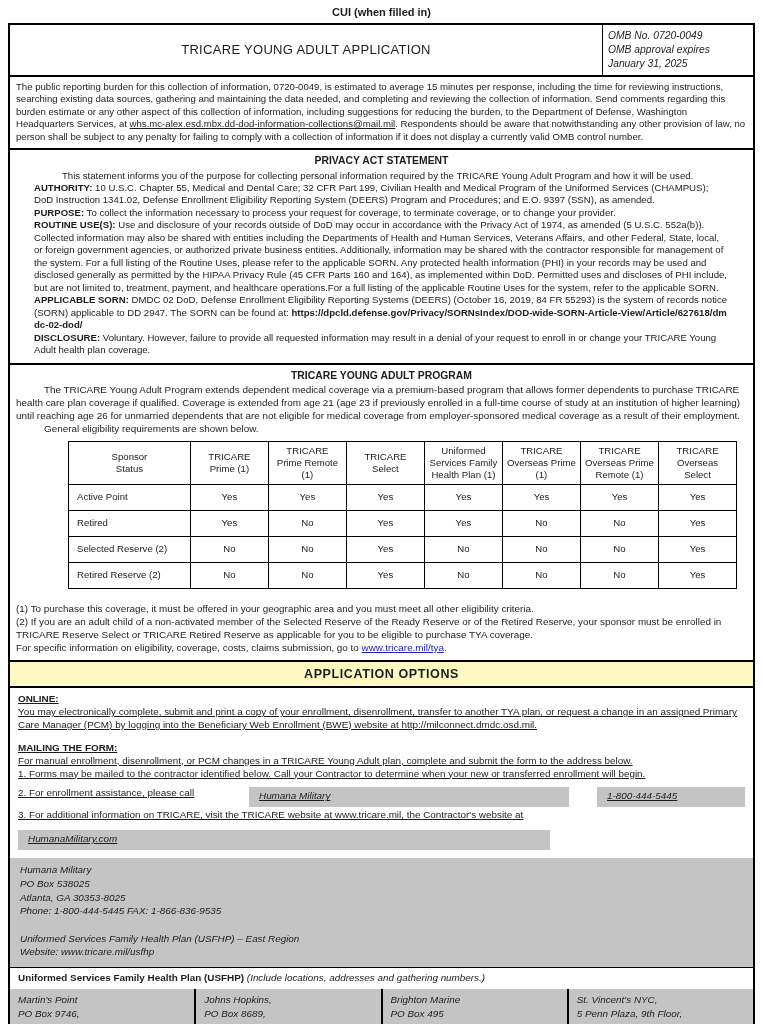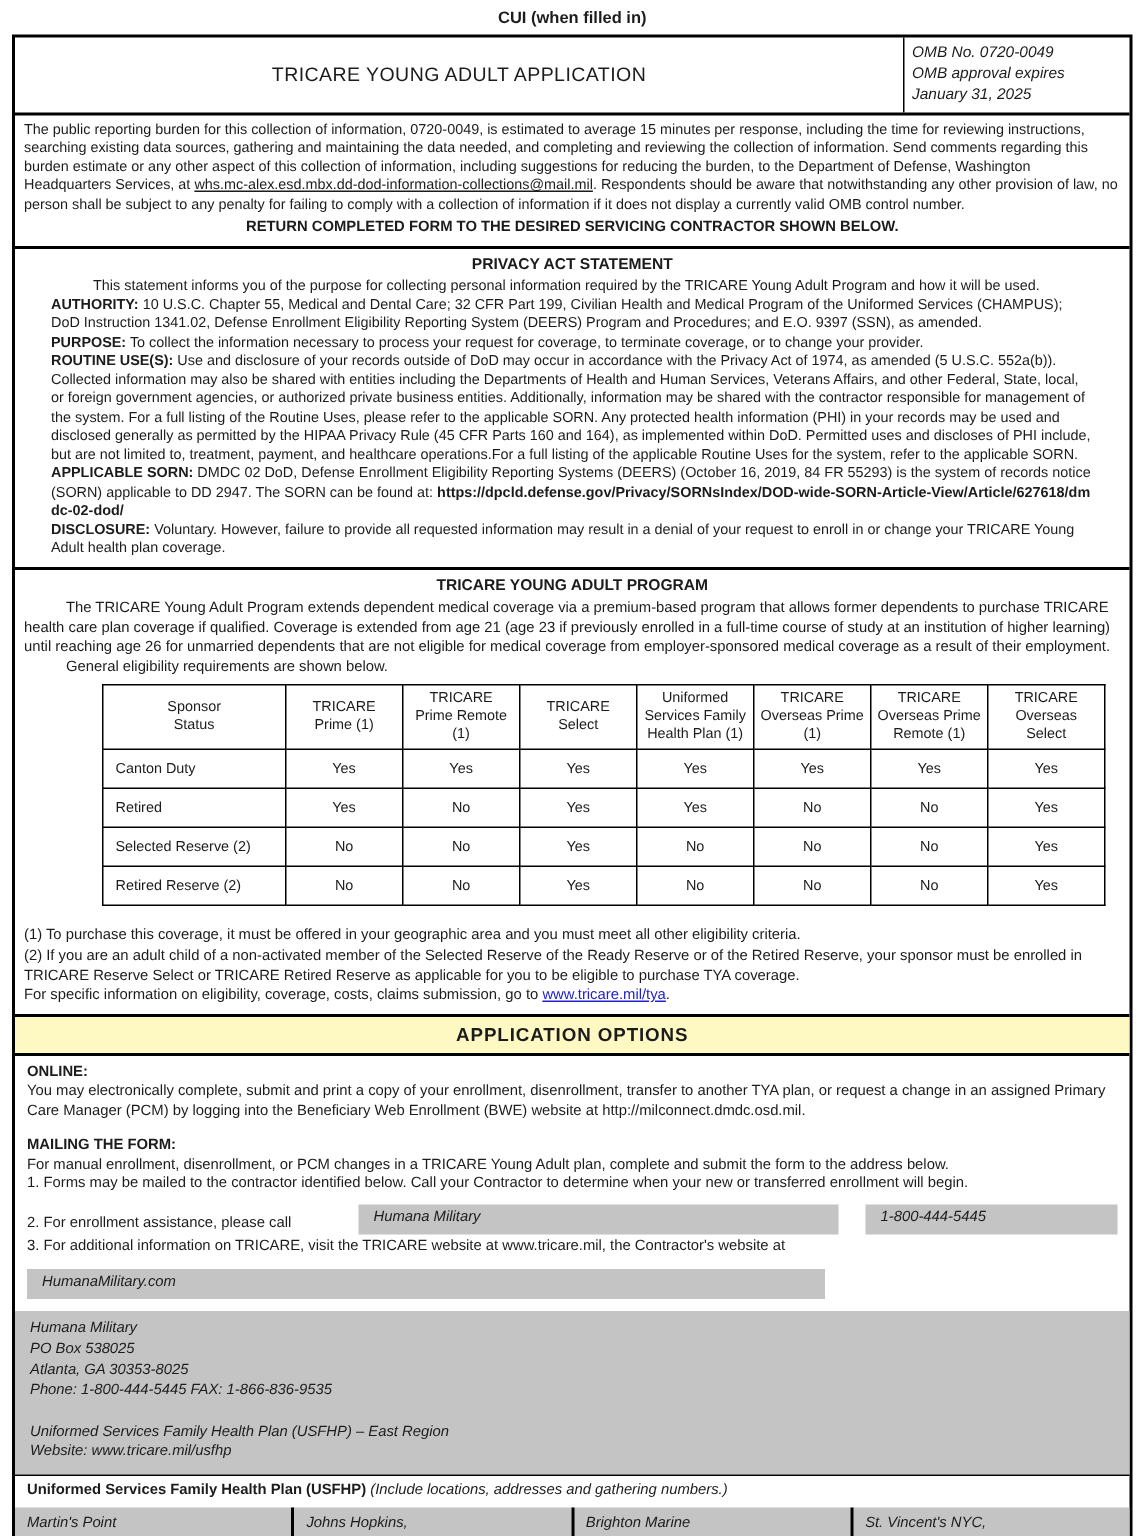--- a/index.html
+++ b/index.html
@@ -49,25 +49,25 @@
   table.elig th:first-child{width:17.5%;}
   table.elig td.rowlabel{text-align:left;padding-left:8px;}
 
   .notes{ padding:2px 6px 6px;font-size:9.9px;line-height:1.33; }
   .notes p{margin:0;}
   .bluelink{ color:#2222cc;text-decoration:underline; }
 
   
   .app-bar{ border-top:2px solid #000;border-bottom:2px solid #000;background:#fef9c3;
     text-align:center;font-weight:bold;font-size:12.5px;letter-spacing:.6px;padding:5px 0; }
-  .options{ padding:5px 8px 0;font-size:9.9px;line-height:1.3; }
+  .options{ padding:5px 8px 0;font-size:9.9px;line-height:1.3;text-decoration:underline; }
   .options p{margin:0;}
   .opt-gap{height:10px;}
 
-  .item2-row{ display:flex;align-items:flex-end;margin:7px 0 2px;gap:18px; }
+  .item2-row{ display:flex;align-items:flex-start;margin:7px 0 2px;gap:28px; }
   .item2-label{flex:0 0 203px;}
   .gfield{ background:#c4c4c4;font-style:italic;font-size:9.9px;
     padding:3px 10px 4px;min-height:13px; }
   .field-contractor{flex:0 0 300px;}
   .field-phone{flex:1;}
   .item3-line{margin-top:6px;}
   .field-website{ width:512px;margin:8px 0 2px; }
 
   
   .addr-block{ margin-top:8px;background:#c4c4c4;font-style:italic;
@@ -89,21 +89,20 @@
 
   <div class="title-row">
     <div class="title-main">TRICARE YOUNG ADULT APPLICATION</div>
     <div class="omb-cell preline">OMB No. 0720-0049
 OMB approval expires
 January 31, 2025</div>
   </div>
 
   <div class="burden">
     <p><span>The public reporting burden for this collection of information, 0720-0049, is estimated to average 15 minutes per response, including the time for reviewing instructions, searching existing data sources, gathering and maintaining the data needed, and completing and reviewing the collection of information. Send comments regarding this burden estimate or any other aspect of this collection of information, including suggestions for reducing the burden, to the Department of Defense, Washington Headquarters Services, at </span><span class="ulink">whs.mc-alex.esd.mbx.dd-dod-information-collections@mail.mil</span><span>. Respondents should be aware that notwithstanding any other provision of law, no person shall be subject to any penalty for failing to comply with a collection of information if it does not display a currently valid OMB control number.</span></p>
-    <div class="return-line">RETURN COMPLETED FORM TO THE DESIRED SERVICING CONTRACTOR SHOWN BELOW.</div>
   </div>
 
   <div class="privacy">
     <div class="sec-heading">PRIVACY ACT STATEMENT</div>
     <p class="indent">This statement informs you of the purpose for collecting personal information required by the TRICARE Young Adult Program and how it will be used.</p>
     <p><span class="b">AUTHORITY:</span><span> 10 U.S.C. Chapter 55, Medical and Dental Care; 32 CFR Part 199, Civilian Health and Medical Program of the Uniformed Services (CHAMPUS); DoD Instruction 1341.02, Defense Enrollment Eligibility Reporting System (DEERS) Program and Procedures; and E.O. 9397 (SSN), as amended.</span></p>
     <p><span class="b">PURPOSE:</span><span> To collect the information necessary to process your request for coverage, to terminate coverage, or to change your provider.</span></p>
     <p><span class="b">ROUTINE USE(S):</span><span> Use and disclosure of your records outside of DoD may occur in accordance with the Privacy Act of 1974, as amended (5 U.S.C. 552a(b)). Collected information may also be shared with entities including the Departments of Health and Human Services, Veterans Affairs, and other Federal, State, local, or foreign government agencies, or authorized private business entities. Additionally, information may be shared with the contractor responsible for management of the system. For a full listing of the Routine Uses, please refer to the applicable SORN. Any protected health information (PHI) in your records may be used and disclosed generally as permitted by the HIPAA Privacy Rule (45 CFR Parts 160 and 164), as implemented within DoD. Permitted uses and discloses of PHI include, but are not limited to, treatment, payment, and healthcare operations.For a full listing of the applicable Routine Uses for the system, refer to the applicable SORN.</span></p>
     <p><span class="b">APPLICABLE SORN:</span><span> DMDC 02 DoD, Defense Enrollment Eligibility Reporting Systems (DEERS) (October 16, 2019, 84 FR 55293) is the system of records notice (SORN) applicable to DD 2947. The SORN can be found at: </span><span class="sorn-url">https://dpcld.defense.gov/Privacy/SORNsIndex/DOD-wide-SORN-Article-View/Article/627618/dmdc-02-dod/</span></p>
     <p><span class="b">DISCLOSURE:</span><span> Voluntary. However, failure to provide all requested information may result in a denial of your request to enroll in or change your TRICARE Young Adult health plan coverage.</span></p>
@@ -135,21 +134,21 @@
             <th class="preline">TRICARE
 Overseas Prime
 Remote (1)</th>
             <th class="preline">TRICARE
 Overseas
 Select</th>
           </tr>
       </thead>
       <tbody>
           <tr>
-            <td class="rowlabel">Canton Duty</td>
+            <td class="rowlabel">Active Point</td>
             <td>Yes</td>
             <td>Yes</td>
             <td>Yes</td>
             <td>Yes</td>
             <td>Yes</td>
             <td>Yes</td>
             <td>Yes</td>
           </tr>
           <tr>
             <td class="rowlabel">Retired</td>

